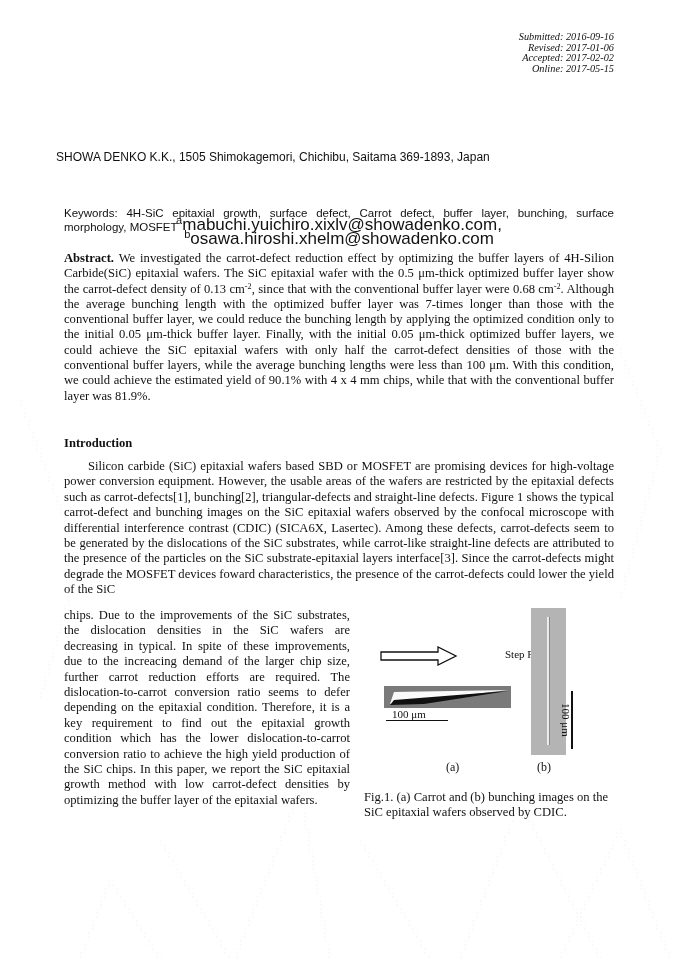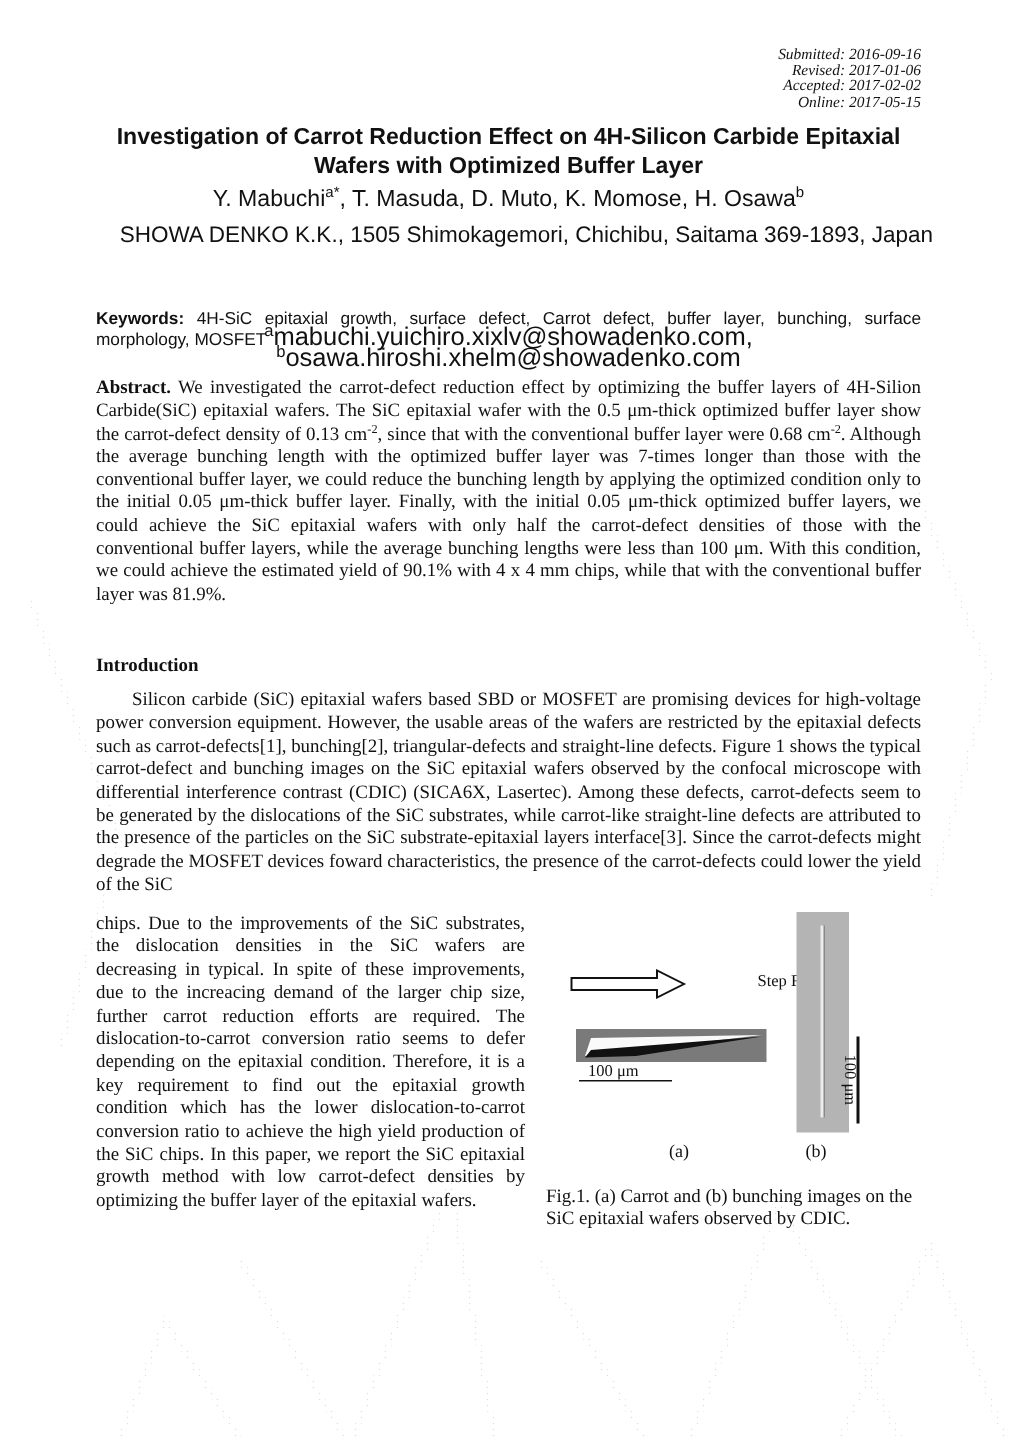--- a/index.html
+++ b/index.html
@@ -10,29 +10,29 @@
     .wm { position: absolute; inset: 0; pointer-events: none; z-index: 0; }
     .page { position: absolute; left: 0; top: 0; width: 678px; height: 959px; z-index: 1; }
 
     .hdr-left { position: absolute; left: 64px; top: 16px; font-style: italic; font-size: 10.3px; line-height: 10.6px; }
     .hdr-right { position: absolute; right: 64px; top: 16px; font-style: italic; font-size: 10.3px; line-height: 10.6px; text-align: right; margin-top: 16px; }
 
     .title { position: absolute; left: 56px; width: 566px; top: 82px; text-align: center;
       font-family: "Liberation Sans", sans-serif; font-weight: bold; font-size: 15.4px; line-height: 19px; }
     .authors { position: absolute; left: 56px; width: 566px; top: 124px; text-align: center;
       font-family: "Liberation Sans", sans-serif; font-size: 15.4px; line-height: 18px; }
-    .affil { position: absolute; left: 56px; width: 566px; top: 150px; text-align: right;
-      font-family: "Liberation Sans", sans-serif; font-size: 15px; line-height: 14px; }
+    .affil { position: absolute; left: 56px; width: 566px; top: 150px; text-align: left;
+      font-family: "Liberation Sans", sans-serif; font-size: 12px; line-height: 14px; }
     .emails { position: absolute; left: 56px; width: 566px; top: 170px; text-align: center;
       font-family: "Liberation Sans", sans-serif; font-size: 17px; line-height: 14px; margin-top: 48px; }
     sup { font-size: 65%; line-height: 0; vertical-align: 0.55em; }
 
     .keywords { position: absolute; left: 64px; width: 550px; top: 206px;
       font-family: "Liberation Sans", sans-serif; font-size: 11.5px; line-height: 14.4px; text-align: justify; }
-    .kw-label { font-weight: bold; }
+    .kw-label { font-weight: normal; }
 
     .abstract { position: absolute; left: 64px; width: 550px; top: 251px;
       font-size: 12.6px; line-height: 15.3px; text-align: justify; }
     .abs-label { font-weight: bold; }
 
     .intro-h { position: absolute; left: 64px; top: 436px; font-weight: bold; font-size: 12.6px; }
 
     .intro-p { position: absolute; left: 64px; width: 550px; top: 459px;
       font-size: 12.6px; line-height: 15.4px; text-align: justify; }
     .intro-p .ind { display: inline-block; width: 24px; }
@@ -79,26 +79,21 @@
 <div class="page">
 
 
   <div class="hdr-right">
     <div>Submitted: 2016-09-16</div>
     <div>Revised: 2017-01-06</div>
     <div>Accepted: 2017-02-02</div>
     <div>Online: 2017-05-15</div>
   </div>
 
-  <div class="title">
-    <div>Investigation of Carrot Reduction Effect on 4H-Silicon Carbide Epitaxial</div>
-    <div>Wafers with Optimized Buffer Layer</div>
-  </div>
 
-  <div class="authors"><span>Y. Mabuchi</span><sup>a*</sup><span>, T. Masuda, D. Muto, K. Momose, H. Osawa</span><sup>b</sup></div>
 
   <div class="affil">SHOWA DENKO K.K., 1505 Shimokagemori, Chichibu, Saitama 369-1893, Japan</div>
 
   <div class="emails"><sup>a</sup><span>mabuchi.yuichiro.xixlv@showadenko.com, </span><sup>b</sup><span>osawa.hiroshi.xhelm@showadenko.com</span></div>
 
   <div class="keywords"><span class="kw-label">Keywords:</span><span> 4H-SiC epitaxial growth, surface defect, Carrot defect, buffer layer, bunching, surface morphology, MOSFET</span></div>
 
   <div class="abstract"><span class="abs-label">Abstract.</span><span> We investigated the carrot-defect reduction effect by optimizing the buffer layers of 4H-Silion Carbide(SiC) epitaxial wafers. The SiC epitaxial wafer with the 0.5 μm-thick optimized buffer layer show the carrot-defect density of 0.13 cm</span><sup>-2</sup><span>, since that with the conventional buffer layer were 0.68 cm</span><sup>-2</sup><span>. Although the average bunching length with the optimized buffer layer was 7-times longer than those with the conventional buffer layer, we could reduce the bunching length by applying the optimized condition only to the initial 0.05 μm-thick buffer layer. Finally, with the initial 0.05 μm-thick optimized buffer layers, we could achieve the SiC epitaxial wafers with only half the carrot-defect densities of those with the conventional buffer layers, while the average bunching lengths were less than 100 μm. With this condition, we could achieve the estimated yield of 90.1% with 4 x 4 mm chips, while that with the conventional buffer layer was 81.9%.</span></div>
 
   <div class="intro-h">Introduction</div>

